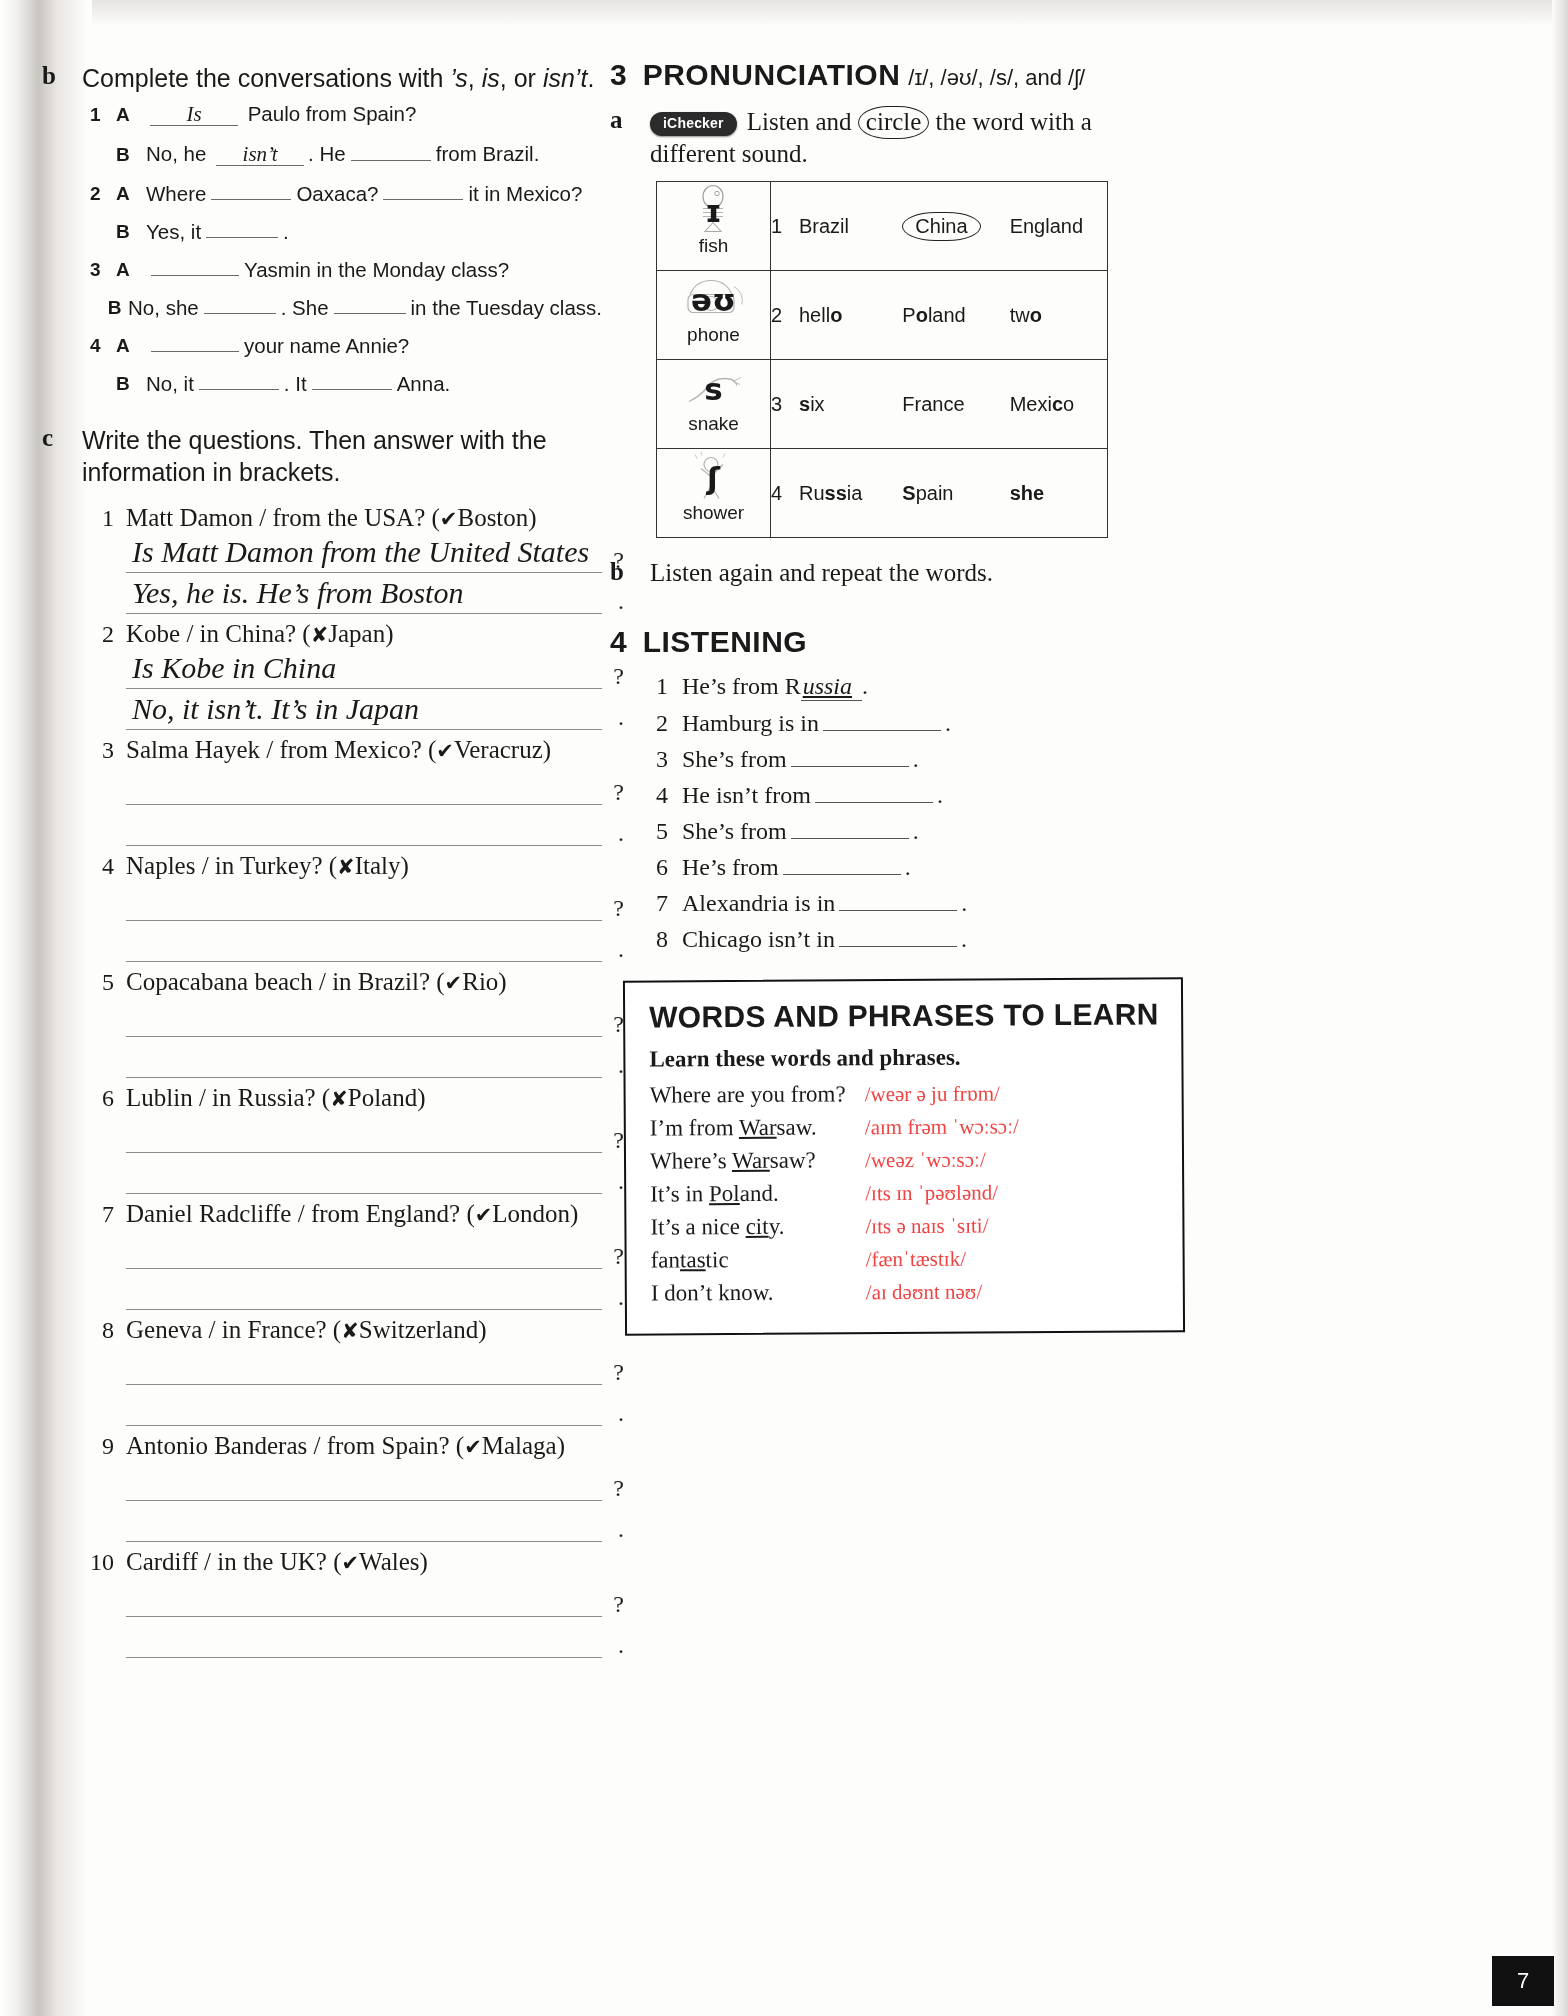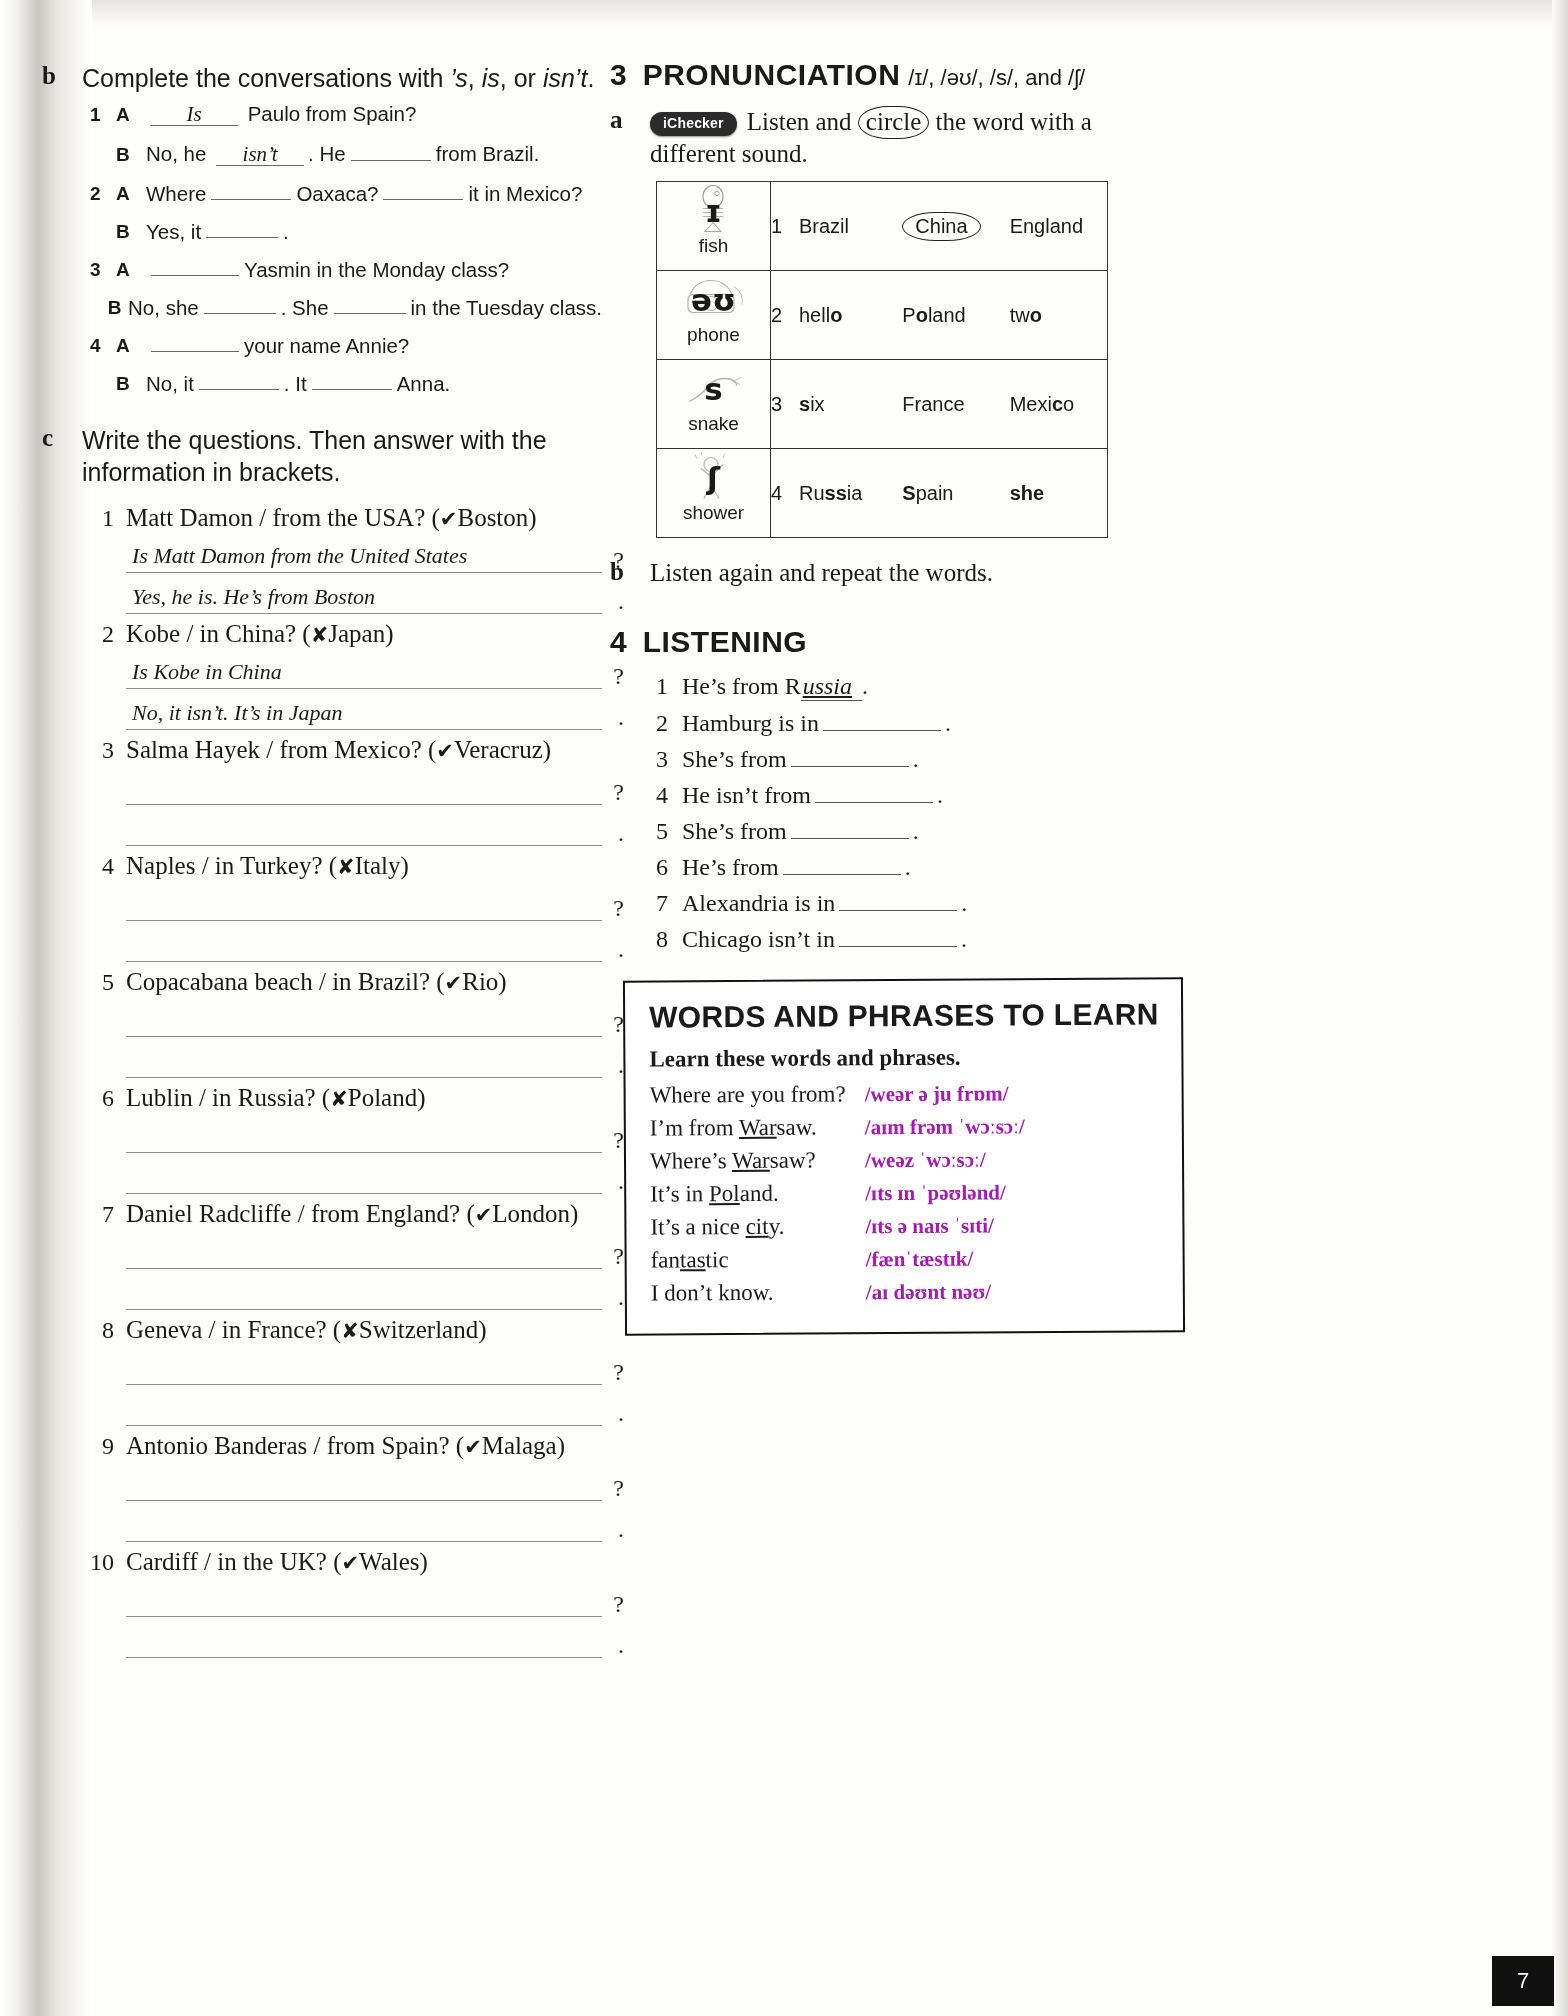--- a/index.html
+++ b/index.html
@@ -66,21 +66,21 @@
   .ans-line{
     height:40px;margin-left:42px;border-bottom:1px solid #8c8c8c;
     position:relative;
   }
   .ans-line .mark{
     position:absolute;right:-22px;bottom:-2px;font-size:24px;
     font-family:"Liberation Serif",serif;
   }
   .ans-line .written{
     position:absolute;left:6px;bottom:3px;
-    font-family:"Liberation Serif",serif;font-style:italic;font-size:22px;
+    font-family:"Liberation Serif",serif;font-style:italic;font-size:30px;
     white-space:nowrap;
   }
 
   
   #right-col{position:absolute;left:610px;top:58px;width:560px;}
 
   .sec-head{display:flex;align-items:baseline;margin-bottom:14px;}
   .sec-num{
     font-family:"Liberation Sans",sans-serif;font-weight:bold;font-size:30px;
     margin-right:16px;
@@ -176,21 +176,21 @@
   .wp-sub{
     font-family:"Liberation Serif",serif;font-weight:bold;
     font-size:23px;margin-bottom:10px;
   }
   .wp-row{
     font-family:"Liberation Serif",serif;font-size:23px;
     margin-bottom:7px;display:flex;align-items:baseline;
   }
   .wp-word{min-width:215px;}
   .wp-word u{text-decoration:underline;}
-  .wp-phon{font-size:21px;color:#a21caf;font-weight:bold;}
+  .wp-phon{font-size:21px;color:#ef4444;}
 
   .page-num{
     position:absolute;right:14px;bottom:10px;
     width:62px;height:50px;background:#111;color:#fff;
     font-family:"Liberation Sans",sans-serif;font-size:22px;
     display:flex;align-items:center;justify-content:center;
   }
 </style>
 </head>
 <body>

